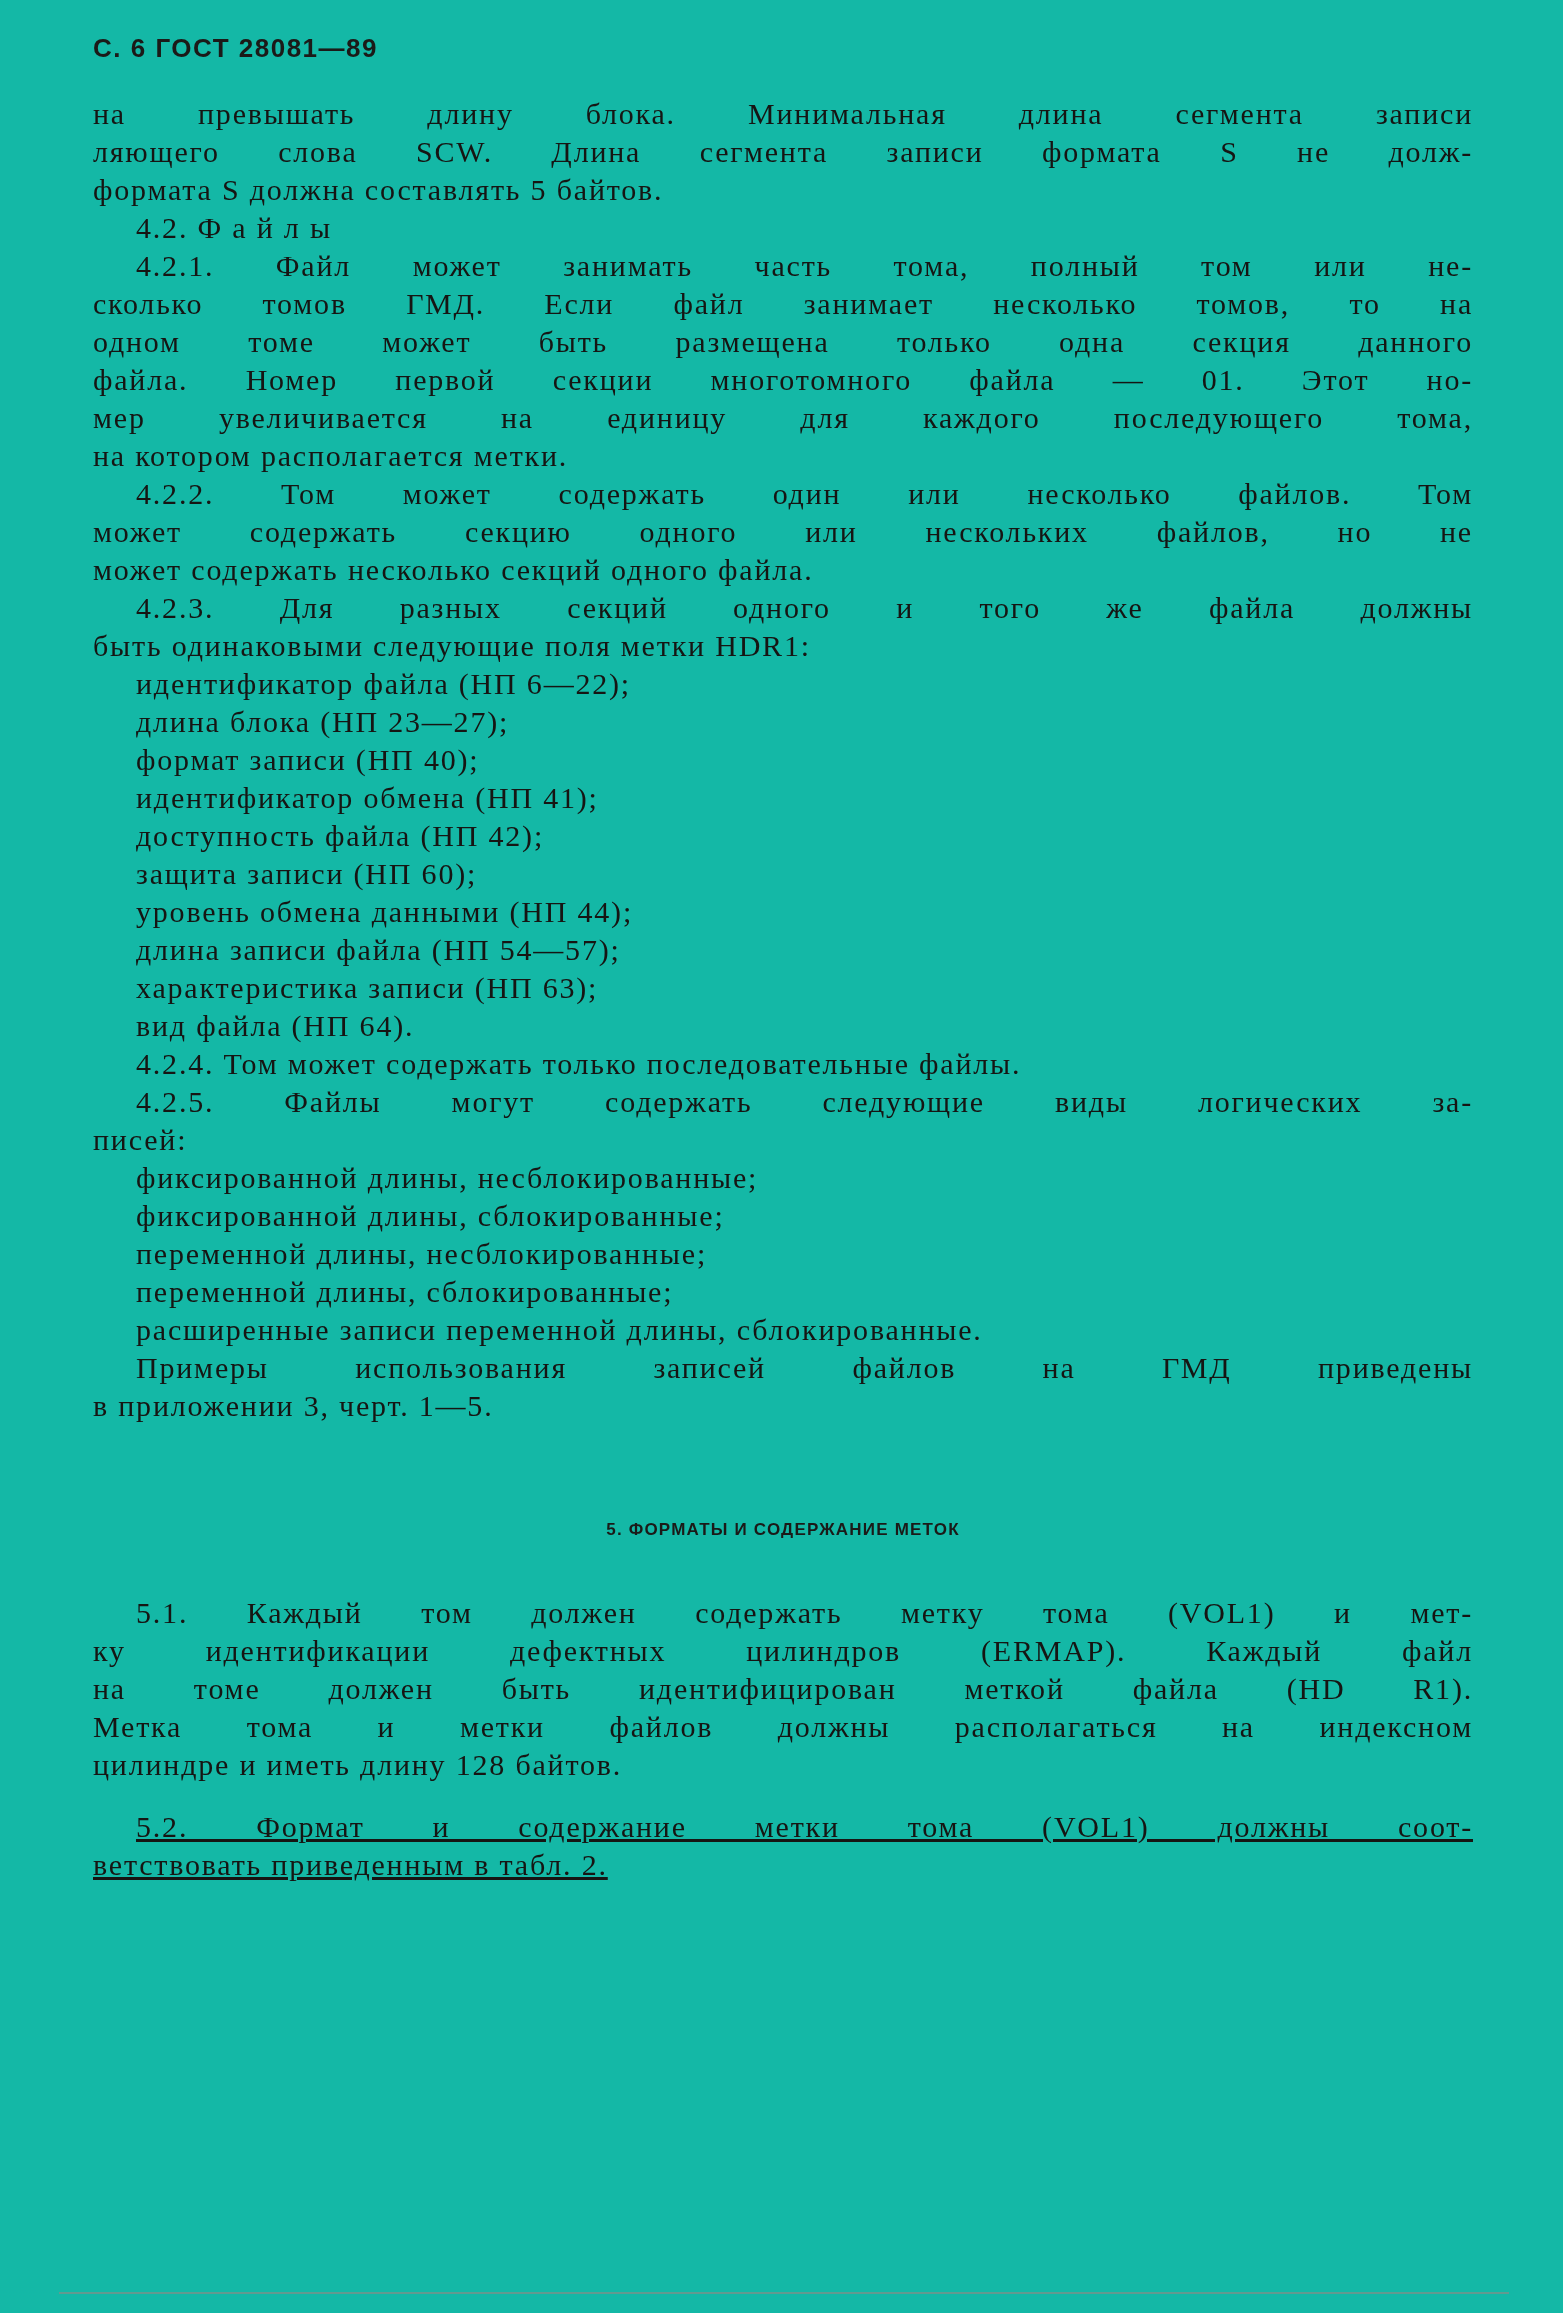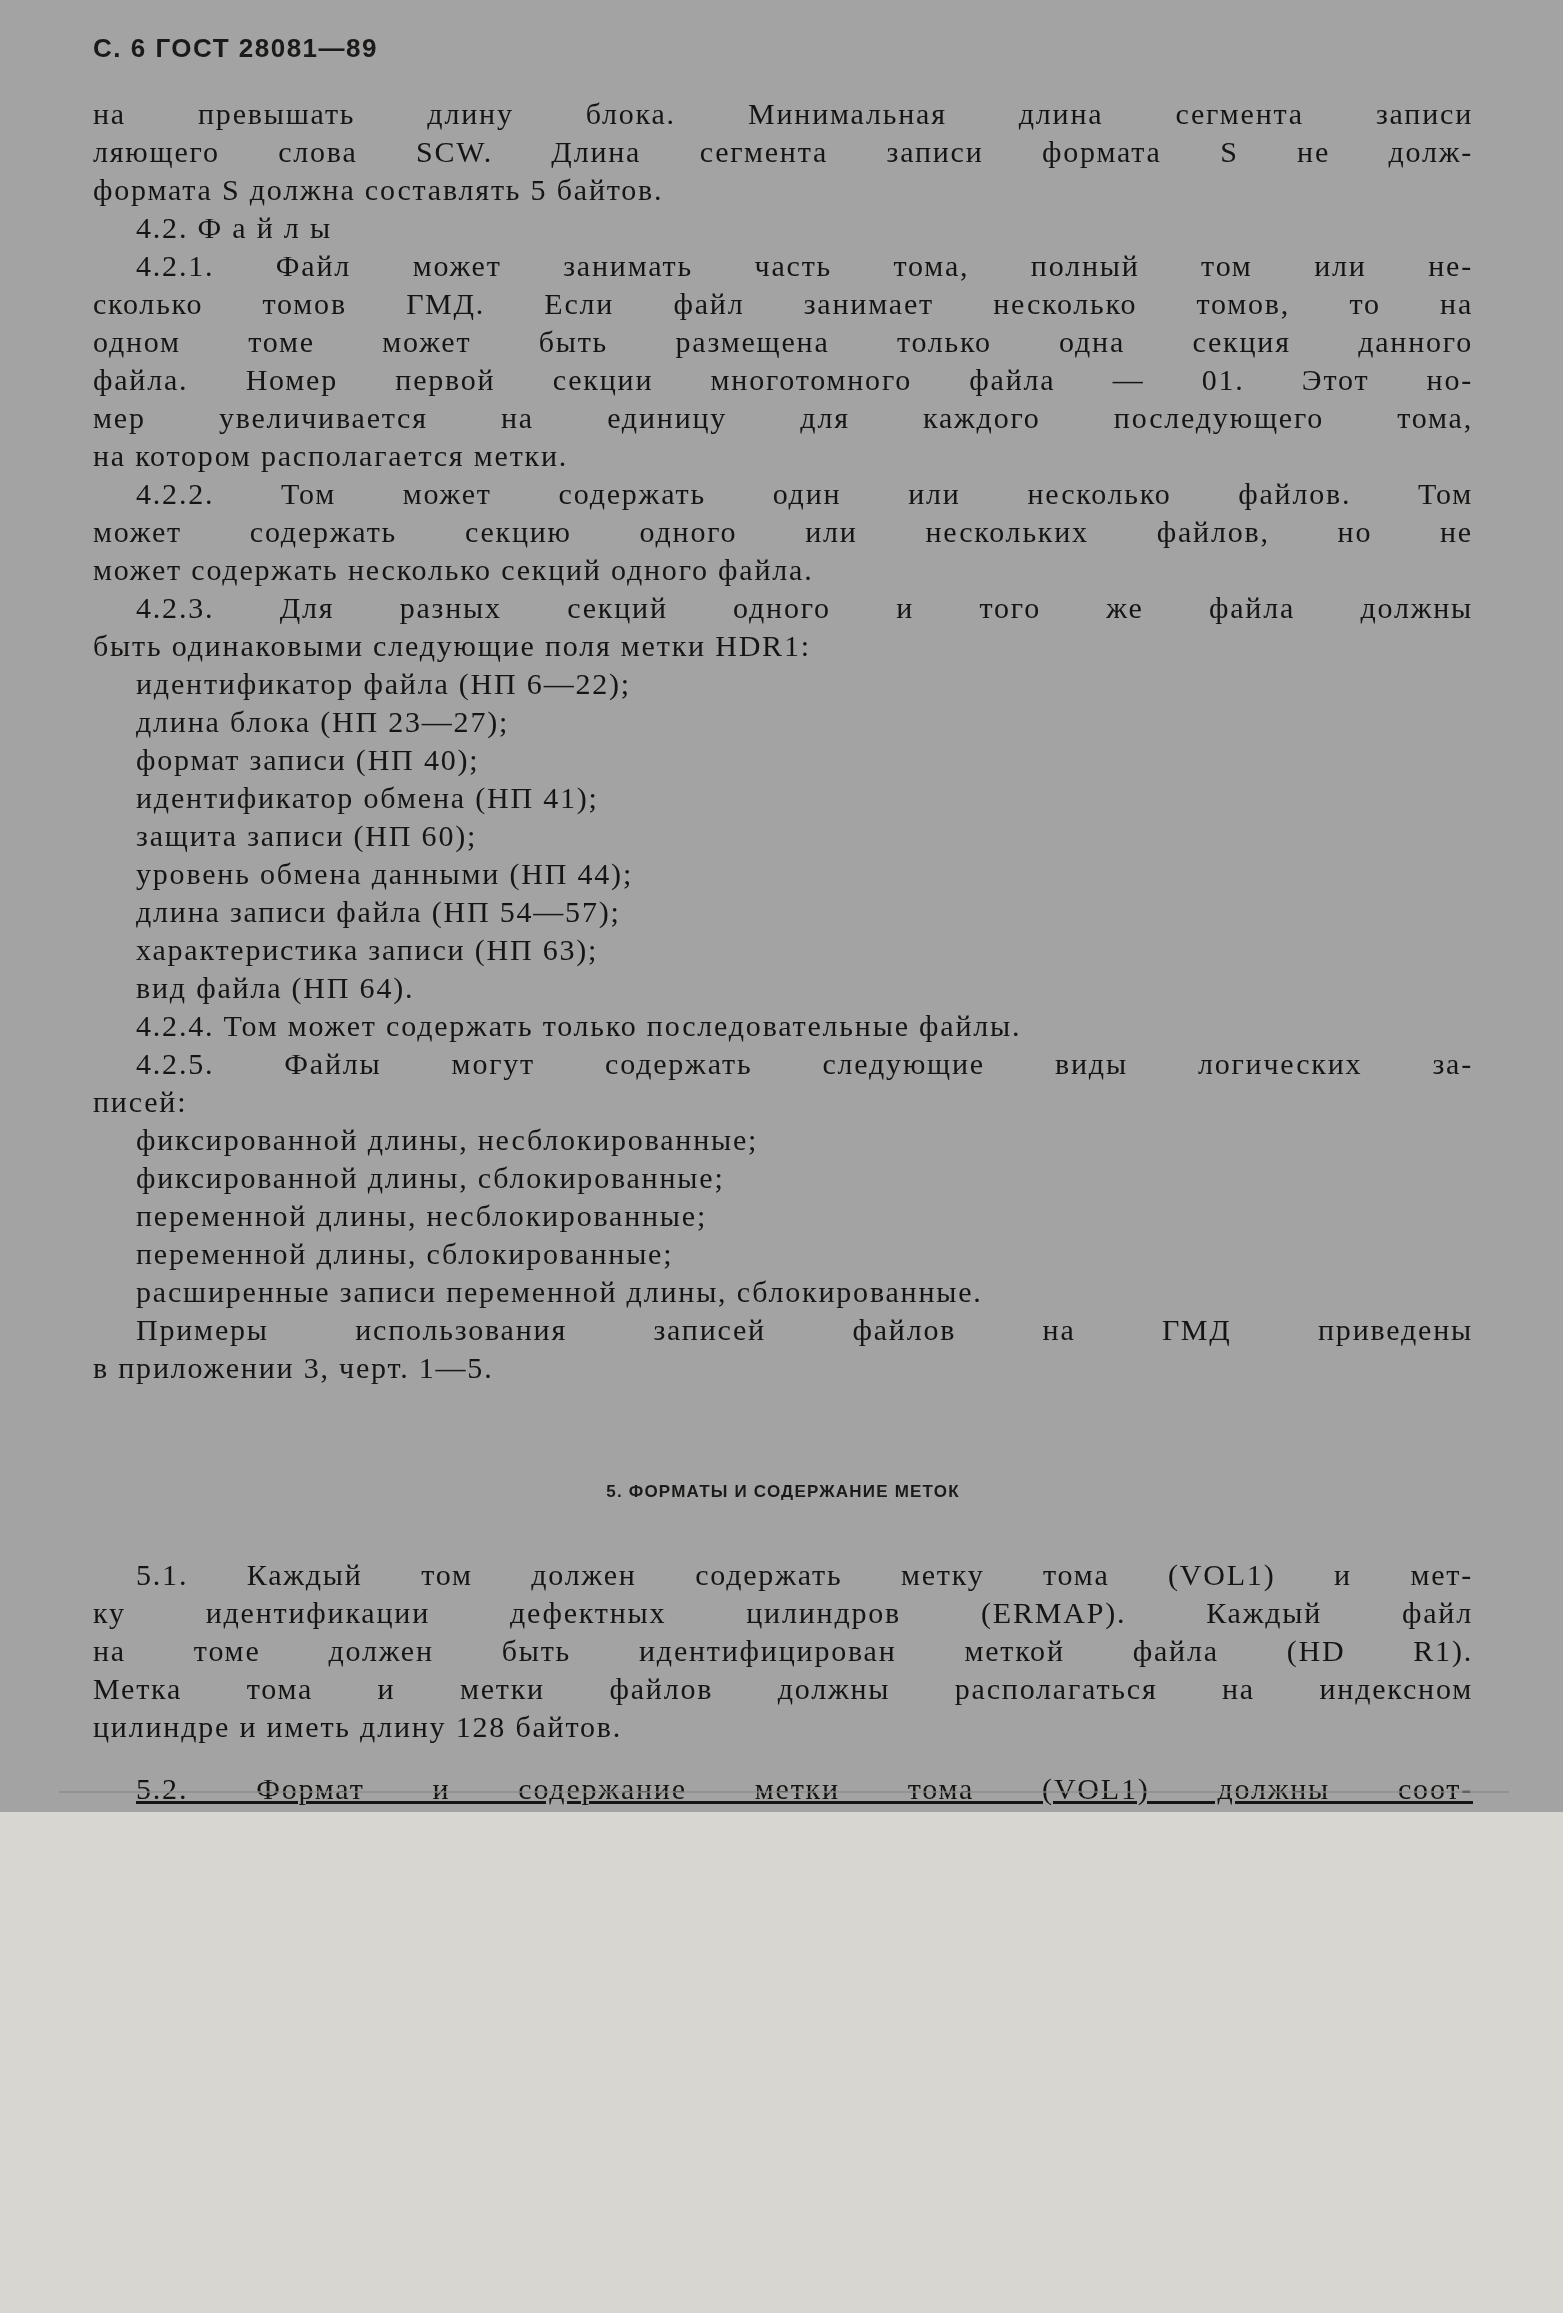--- a/index.html
+++ b/index.html
@@ -3,23 +3,23 @@
 <meta charset="utf-8">
 <style>
   html, body {
     margin: 0;
     padding: 0;
     background: #d8d6d1;
   }
   .page {
     position: relative;
     width: 1563px;
-    height: 1812px;
+    height: 2313px;
     margin: 0 auto;
-    background: #a3a3a3;
+    background: #14b8a6;
     color: #161513;
     font-family: "Liberation Serif", serif;
     overflow: hidden;
     box-sizing: border-box;
     padding: 33px 90px 0 93px;
   }
   .page-header {
     font-family: "Liberation Sans", sans-serif;
     font-weight: bold;
     font-size: 26px;
@@ -98,20 +98,23 @@
       <div class="block para">
         <div class="line last indent">длина блока (НП 23—27);</div>
       </div>
       <div class="block para">
         <div class="line last indent">формат записи (НП 40);</div>
       </div>
       <div class="block para">
         <div class="line last indent">идентификатор обмена (НП 41);</div>
       </div>
       <div class="block para">
+        <div class="line last indent">доступность файла (НП 42);</div>
+      </div>
+      <div class="block para">
         <div class="line last indent">защита записи (НП 60);</div>
       </div>
       <div class="block para">
         <div class="line last indent">уровень обмена данными (НП 44);</div>
       </div>
       <div class="block para">
         <div class="line last indent">длина записи файла (НП 54—57);</div>
       </div>
       <div class="block para">
         <div class="line last indent">характеристика записи (НП 63);</div>

